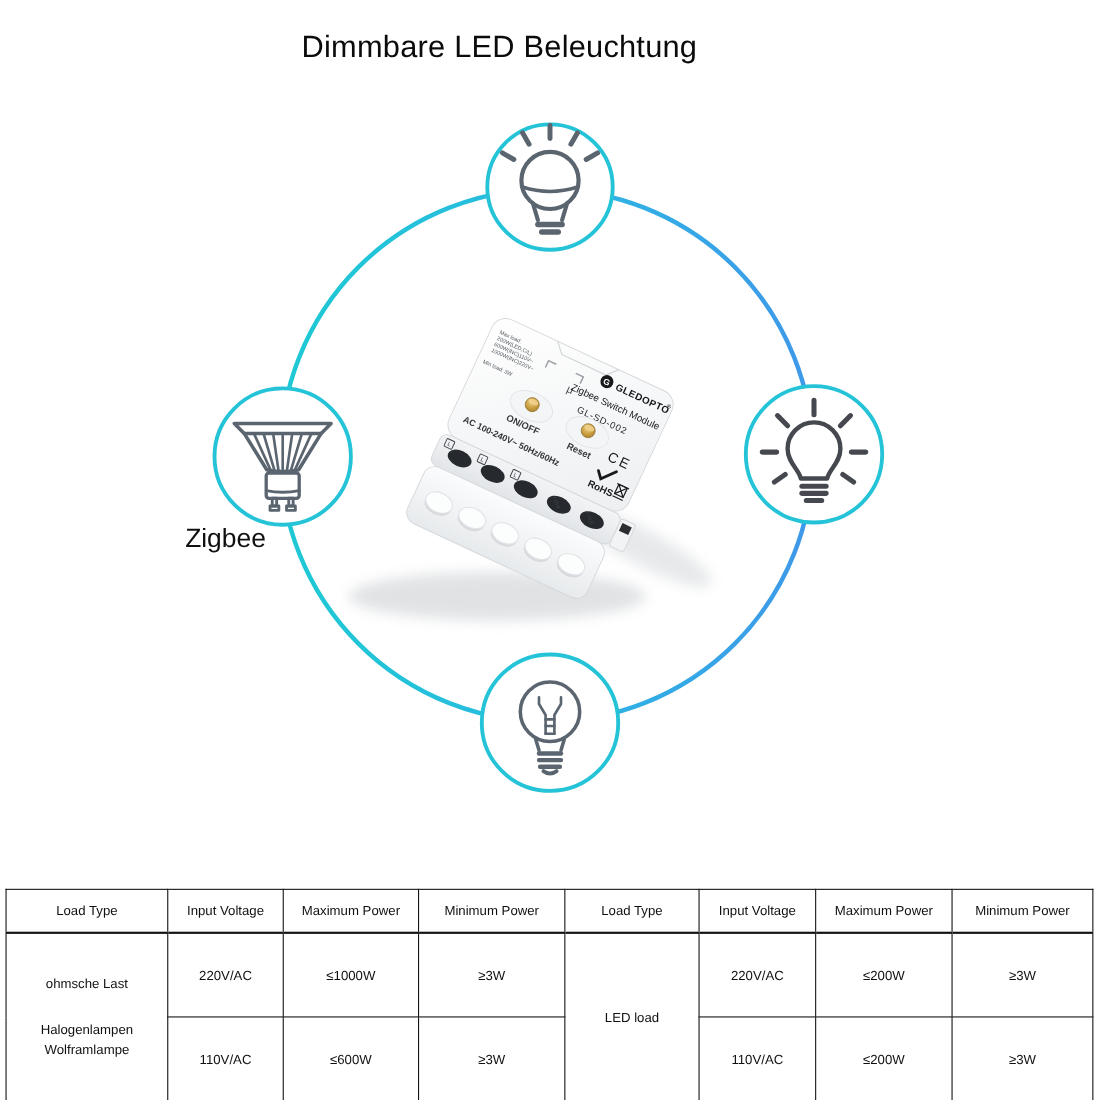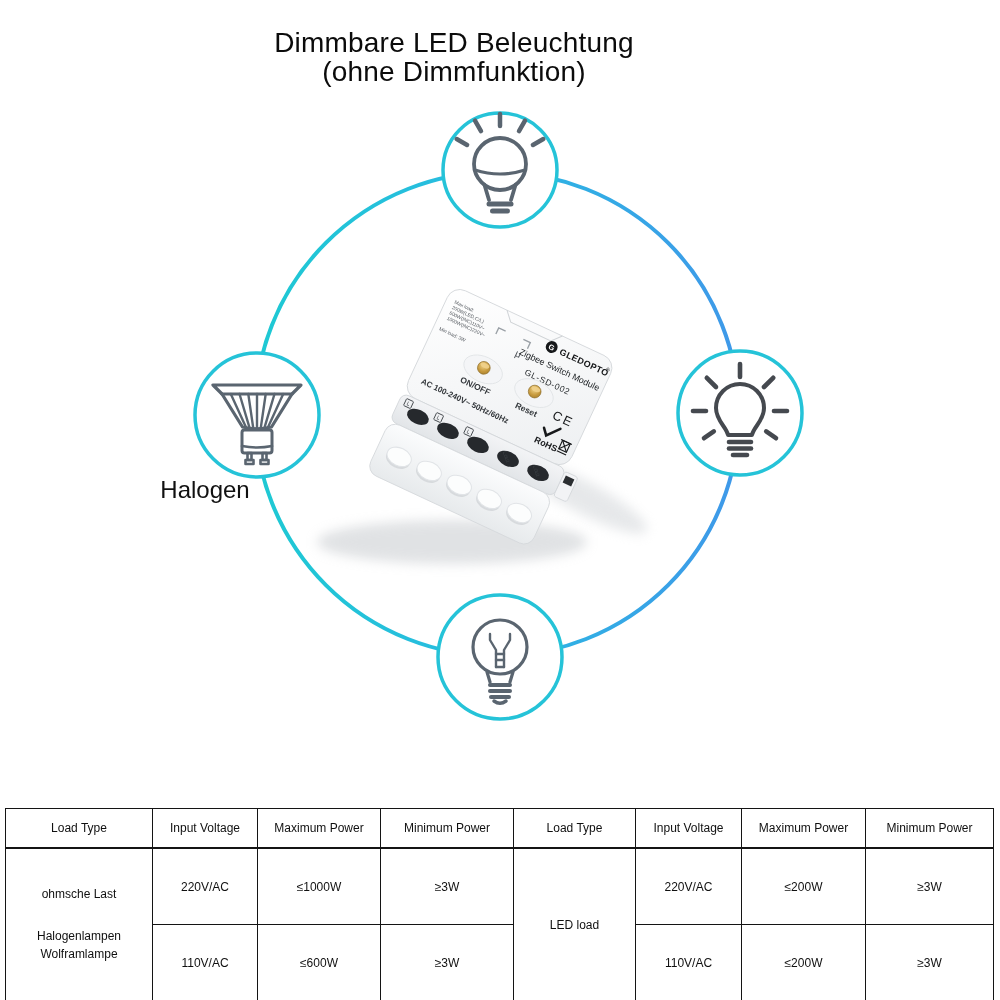--- a/index.html
+++ b/index.html
@@ -23,21 +23,20 @@
   .load-type-cell{text-align:left;padding-left:24px;}
   .load-sub{margin-top:26px;line-height:18px;}
 </style>
 </head>
 <body>
 
 <div class="stage">
 
   <div class="title">
     <div>Dimmbare LED Beleuchtung</div>
-    <div>(ohne Dimmfunktion)</div>
   </div>
 
   <svg width="1000" height="800" viewBox="0 0 1000 800">
     <defs>
       <linearGradient id="ringGrad" x1="0%" y1="50%" x2="100%" y2="50%">
         <stop offset="0%" stop-color="#1ec9d3"></stop>
         <stop offset="50%" stop-color="#2ab9e2"></stop>
         <stop offset="100%" stop-color="#3f98e9"></stop>
       </linearGradient>
       <linearGradient id="faceGrad" x1="0" y1="0" x2="1" y2="1">
@@ -217,21 +216,21 @@
         <line x1="-4" y1="10" x2="4" y2="10"></line>
       </g>
       <path d="M -13,15 L -10,25 M 13,15 L 10,25" stroke-width="3.2"></path>
       <line x1="-10" y1="28" x2="10" y2="28" stroke-width="4"></line>
       <line x1="-10" y1="34" x2="10" y2="34" stroke-width="4"></line>
       <line x1="-9" y1="40" x2="9" y2="40" stroke-width="4"></line>
       <path d="M -6,44 Q 0,48.5 6,44" stroke-width="3.5"></path>
     </g>
   </svg>
 
-  <div class="node-label label-left">Halogen</div>
+  <div class="node-label label-left">Zigbee</div>
 
   <table class="spec-table">
     <colgroup>
       <col style="width:147px">
         <col style="width:105px">
         <col style="width:123px">
         <col style="width:133px">
       <col style="width:122px">
         <col style="width:106px">
         <col style="width:124px">

